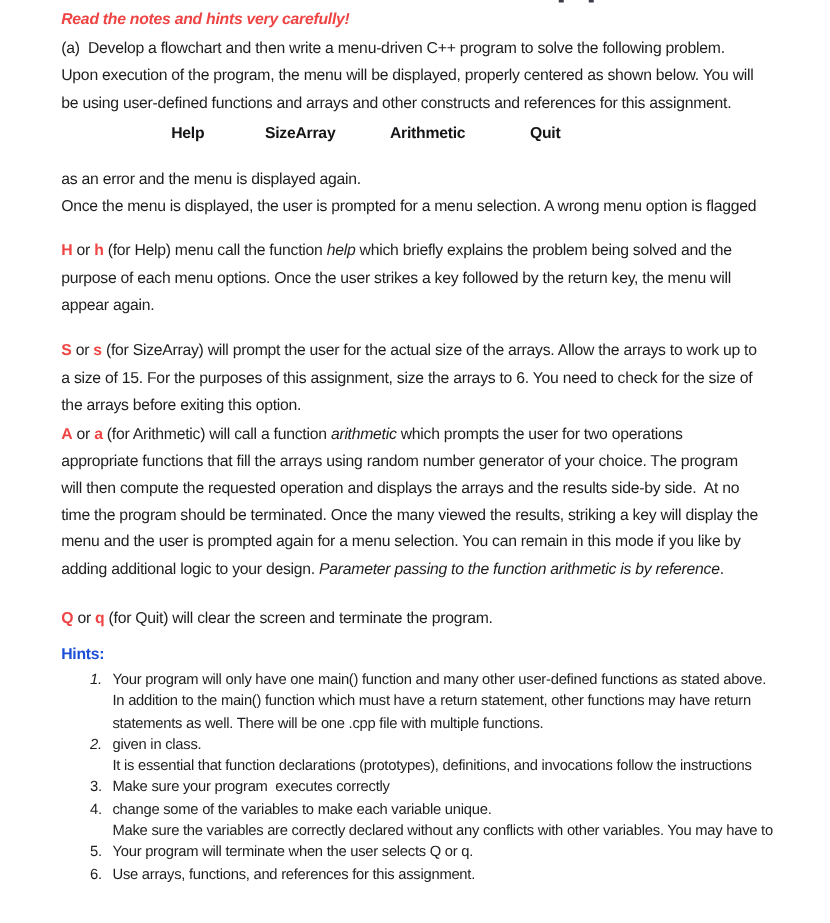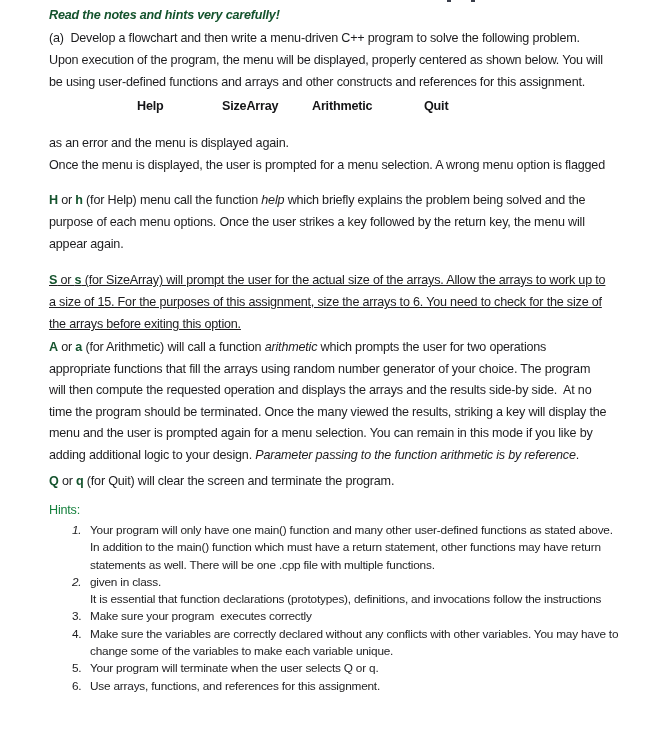--- a/index.html
+++ b/index.html
@@ -16,45 +16,45 @@
     padding:0 45px 0 49px;
     box-sizing:border-box;
   }
   .para{
     font-size:12.6px;
     line-height:22px;
     letter-spacing:-0.2px;
   }
   .para.tight{line-height:21.5px;}
   .line{white-space:pre;height:inherit;}
-  .b{font-weight:bold;color:#14532d;}
+  .b{font-weight:bold;color:#ef4444;}
   .i{font-style:italic;}
   .heading .line span{font-weight:bold;font-style:italic;}
   .mt-p1{margin-top:4px;}
   .mt-p2{margin-top:1px;}
   .menuline{
     position:relative;
     height:22px;
     margin-top:2px;
     font-size:12.6px;line-height:22px;letter-spacing:-0.2px;
   }
   .menu-item{
     position:absolute;top:0;
     font-weight:bold;color:#151517;white-space:pre;
   }
-  .mi-0{left:88px;} .mi-1{left:173px;} .mi-2{left:263px;} .mi-3{left:375px;}
+  .mi-0{left:88px;} .mi-1{left:163px;} .mi-2{left:263px;} .mi-3{left:375px;}
   .mt-p3{margin-top:15px;}
   .mt-p4{margin-top:13px;}
-  .mt-p5{margin-top:14px;text-decoration:underline;}
+  .mt-p5{margin-top:14px;}
   .mt-p6{margin-top:2px;}
-  .mt-p7{margin-top:4px;}
+  .mt-p7{margin-top:17px;}
   .hints-label{
     margin-top:9px;
     font-size:12.6px;line-height:18px;letter-spacing:-0.2px;
-    font-weight:normal;color:#15803d;
+    font-weight:bold;color:#1d4ed8;
   }
   .hints-list{margin-top:3px;}
   .hint{
     display:flex;
     font-size:11.8px;line-height:17.3px;letter-spacing:-0.2px;
   }
   .hint-num{
     flex:0 0 auto;
     width:18px;
     margin-left:23px;
@@ -141,22 +141,22 @@
     </div>
     <div class="hint">
       <span class="hint-num">3.</span>
       <div class="hint-text">
           <div class="line"><span>Make sure your program  executes correctly</span></div>
         </div>
     </div>
     <div class="hint">
       <span class="hint-num">4.</span>
       <div class="hint-text">
+          <div class="line"><span>change some of the variables to make each variable unique.</span></div>
           <div class="line"><span>Make sure the variables are correctly declared without any conflicts with other variables. You may have to</span></div>
-          <div class="line"><span>change some of the variables to make each variable unique.</span></div>
         </div>
     </div>
     <div class="hint">
       <span class="hint-num">5.</span>
       <div class="hint-text">
           <div class="line"><span>Your program will terminate when the user selects Q or q.</span></div>
         </div>
     </div>
     <div class="hint">
       <span class="hint-num">6.</span>

